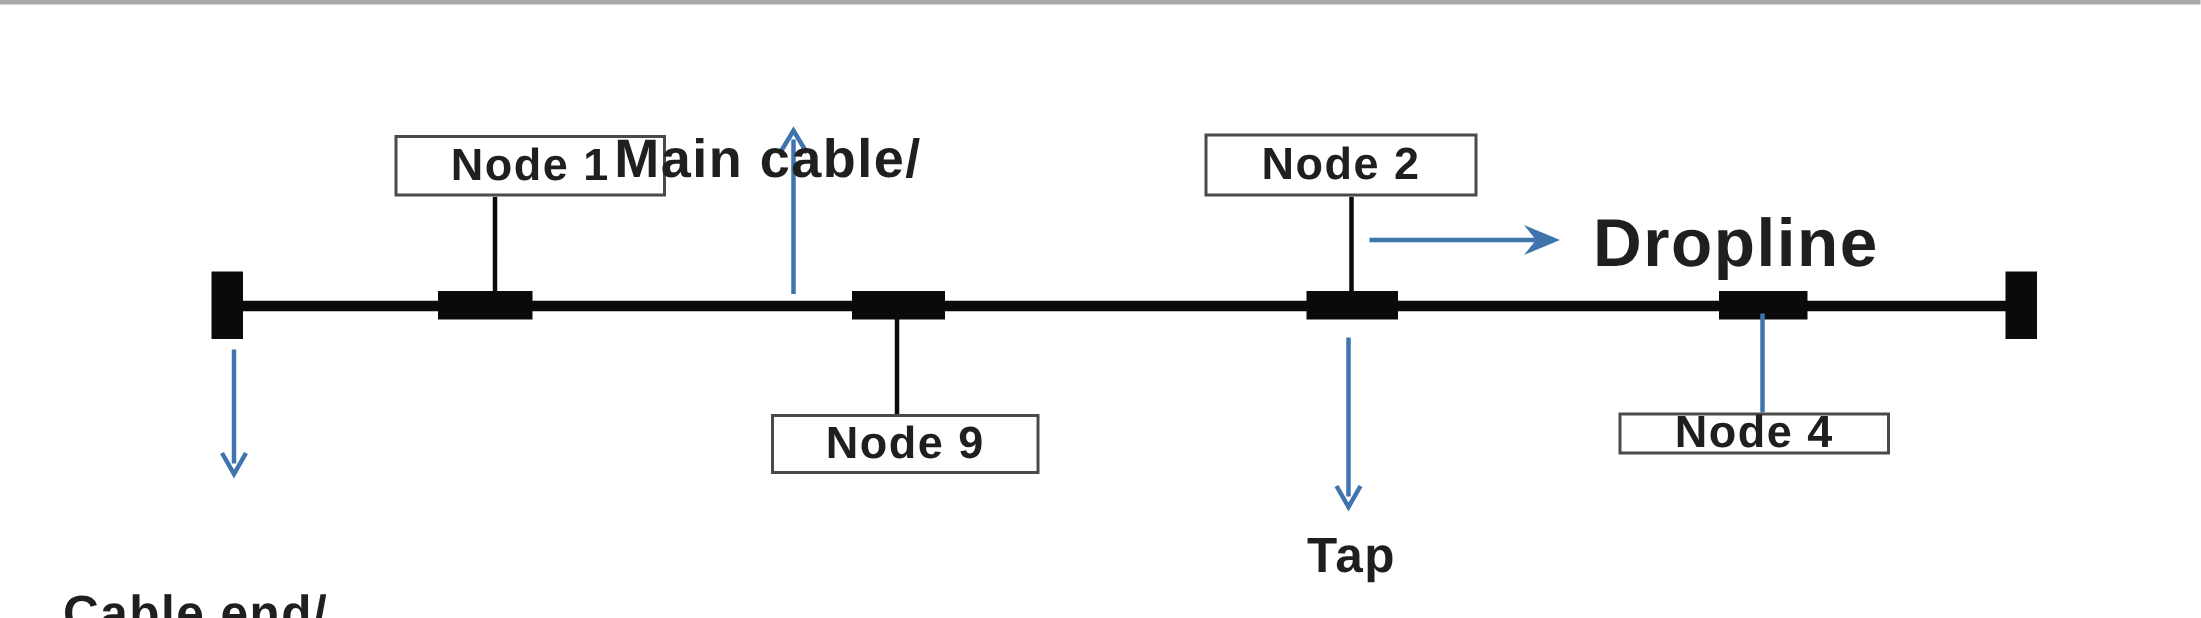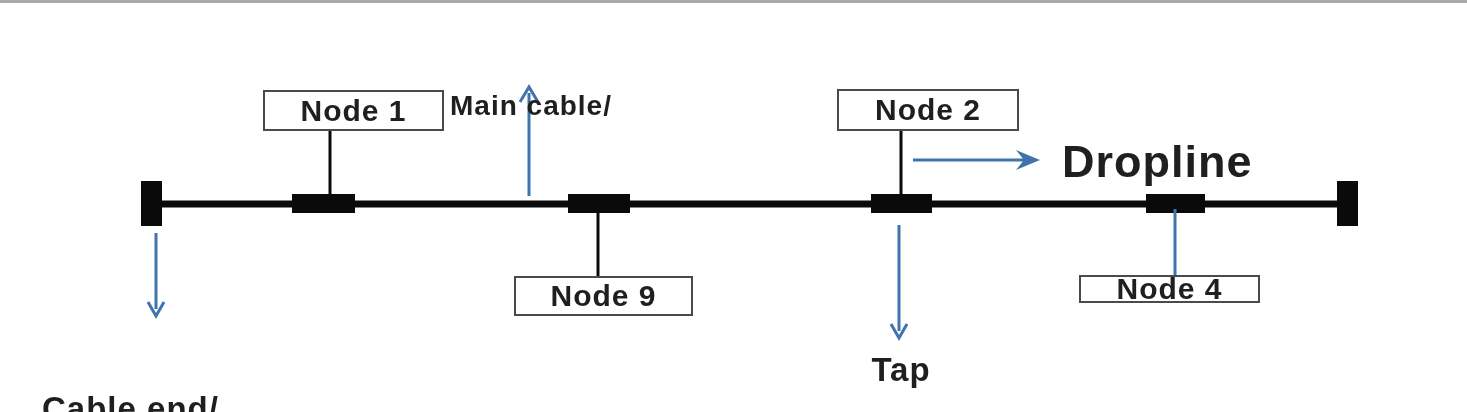--- a/index.html
+++ b/index.html
@@ -45,24 +45,24 @@
   }
   .label{
     position:absolute;
     color:var(--text-color);
     font-weight:600;
     letter-spacing:1px;
     white-space:pre;
   }
   .label.center{ text-align:center; }
   #node1{ left:239px; top:87px;  width:181px; height:41px;margin-left:24px; }
-  #node2{ left:837px; top:86px;  width:182px; height:42px; }
+  #node2{ left:803px; top:86px;  width:182px; height:42px; }
   #node3{ left:514px; top:273px; width:179px; height:40px; }
   #node4{ left:1079px;top:272px; width:181px; height:28px; }
-  #main-cable-label{ left:381px; top:10px; width:300px; font-size:28px; line-height:37px; }
+  #main-cable-label{ left:362px; top:10px; width:300px; font-size:36px; line-height:37px; }
   #dropline-label{ left:1062px; top:133px; font-size:45px; }
   #tap-label{ left:856px; top:348px; width:90px; font-size:33px; }
   #cable-end-label{ left:42px; top:318px; font-size:33px; line-height:35px; }
   svg .busline{ stroke:var(--line-color); stroke-width:7; }
   svg .conn{ stroke:var(--line-color); stroke-width:3; }
   svg .conn-blue{ stroke:var(--accent-blue); stroke-width:3; }
   svg .blk{ fill:var(--line-color); }
   svg .arrow{ stroke:var(--accent-blue); stroke-width:3; fill:none; }
   svg .arrowhead-fill{ fill:var(--accent-blue); stroke:none; }
 </style>

